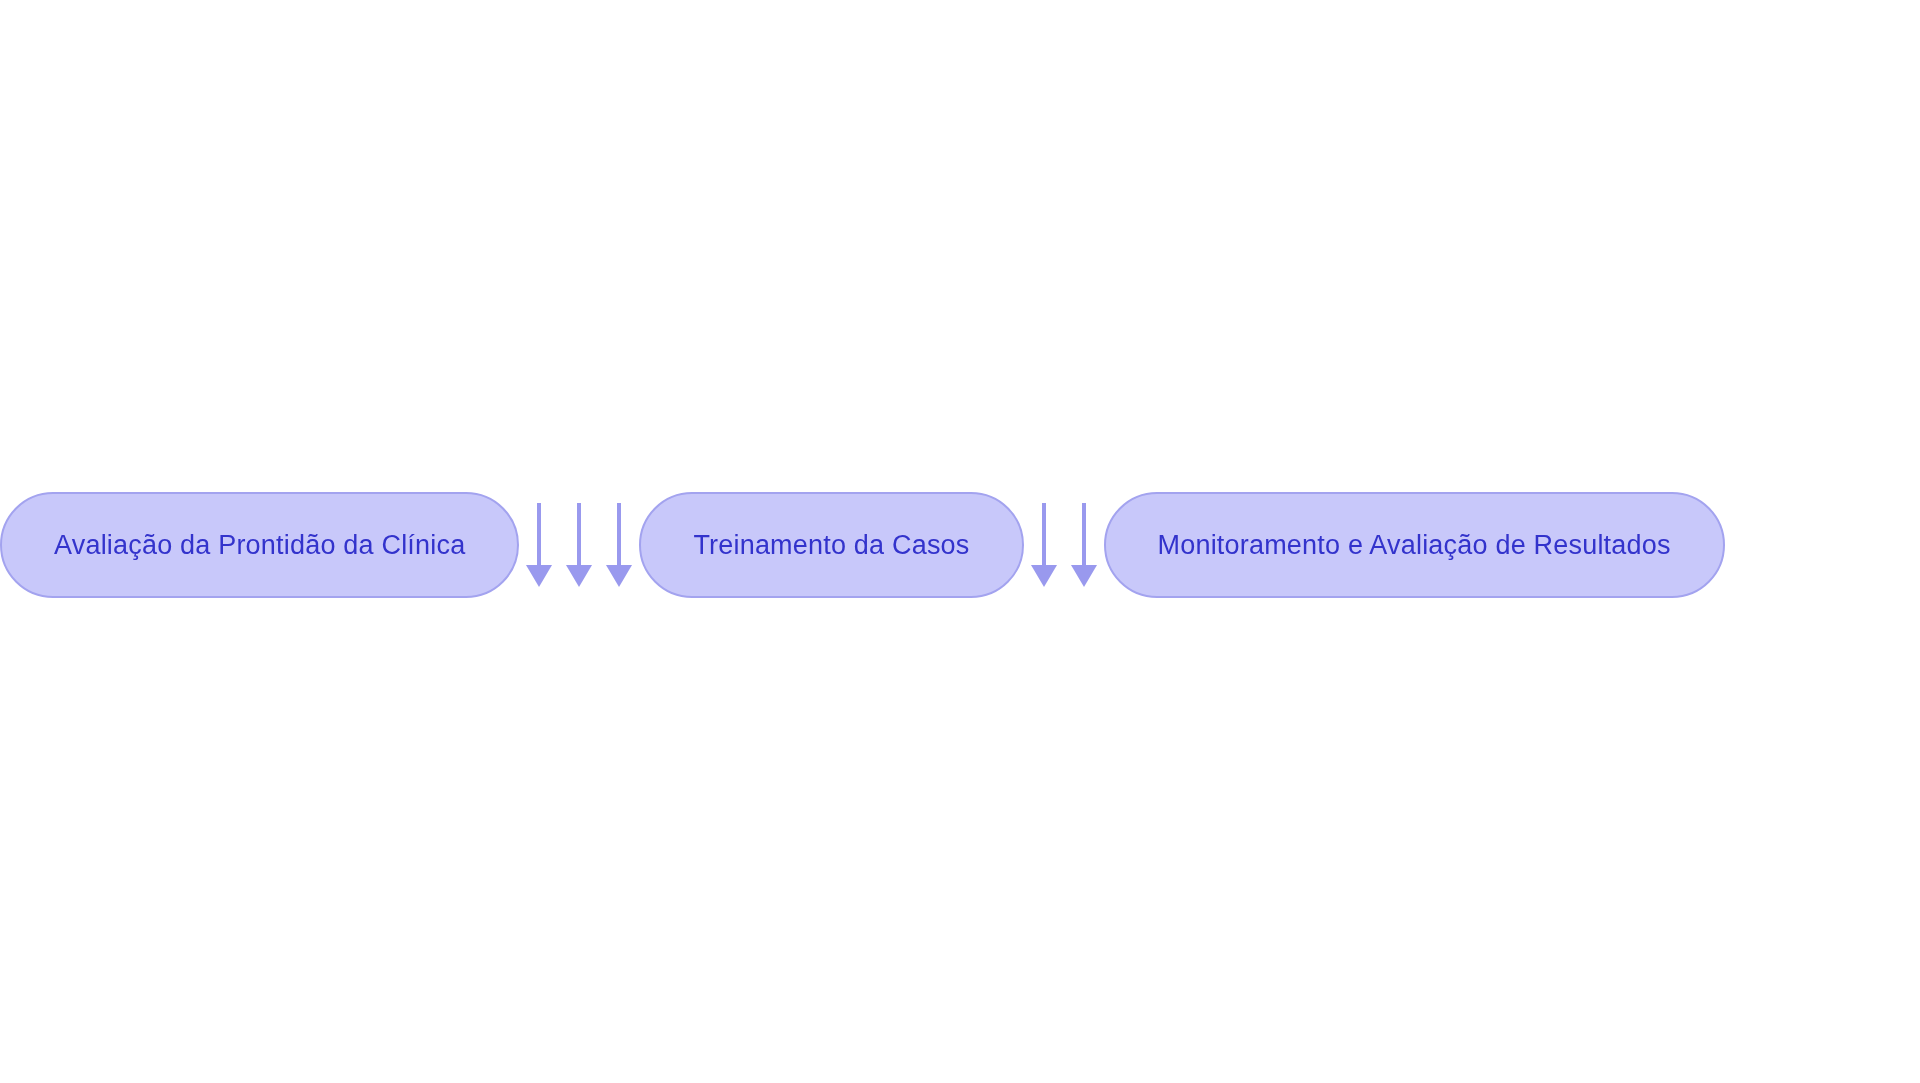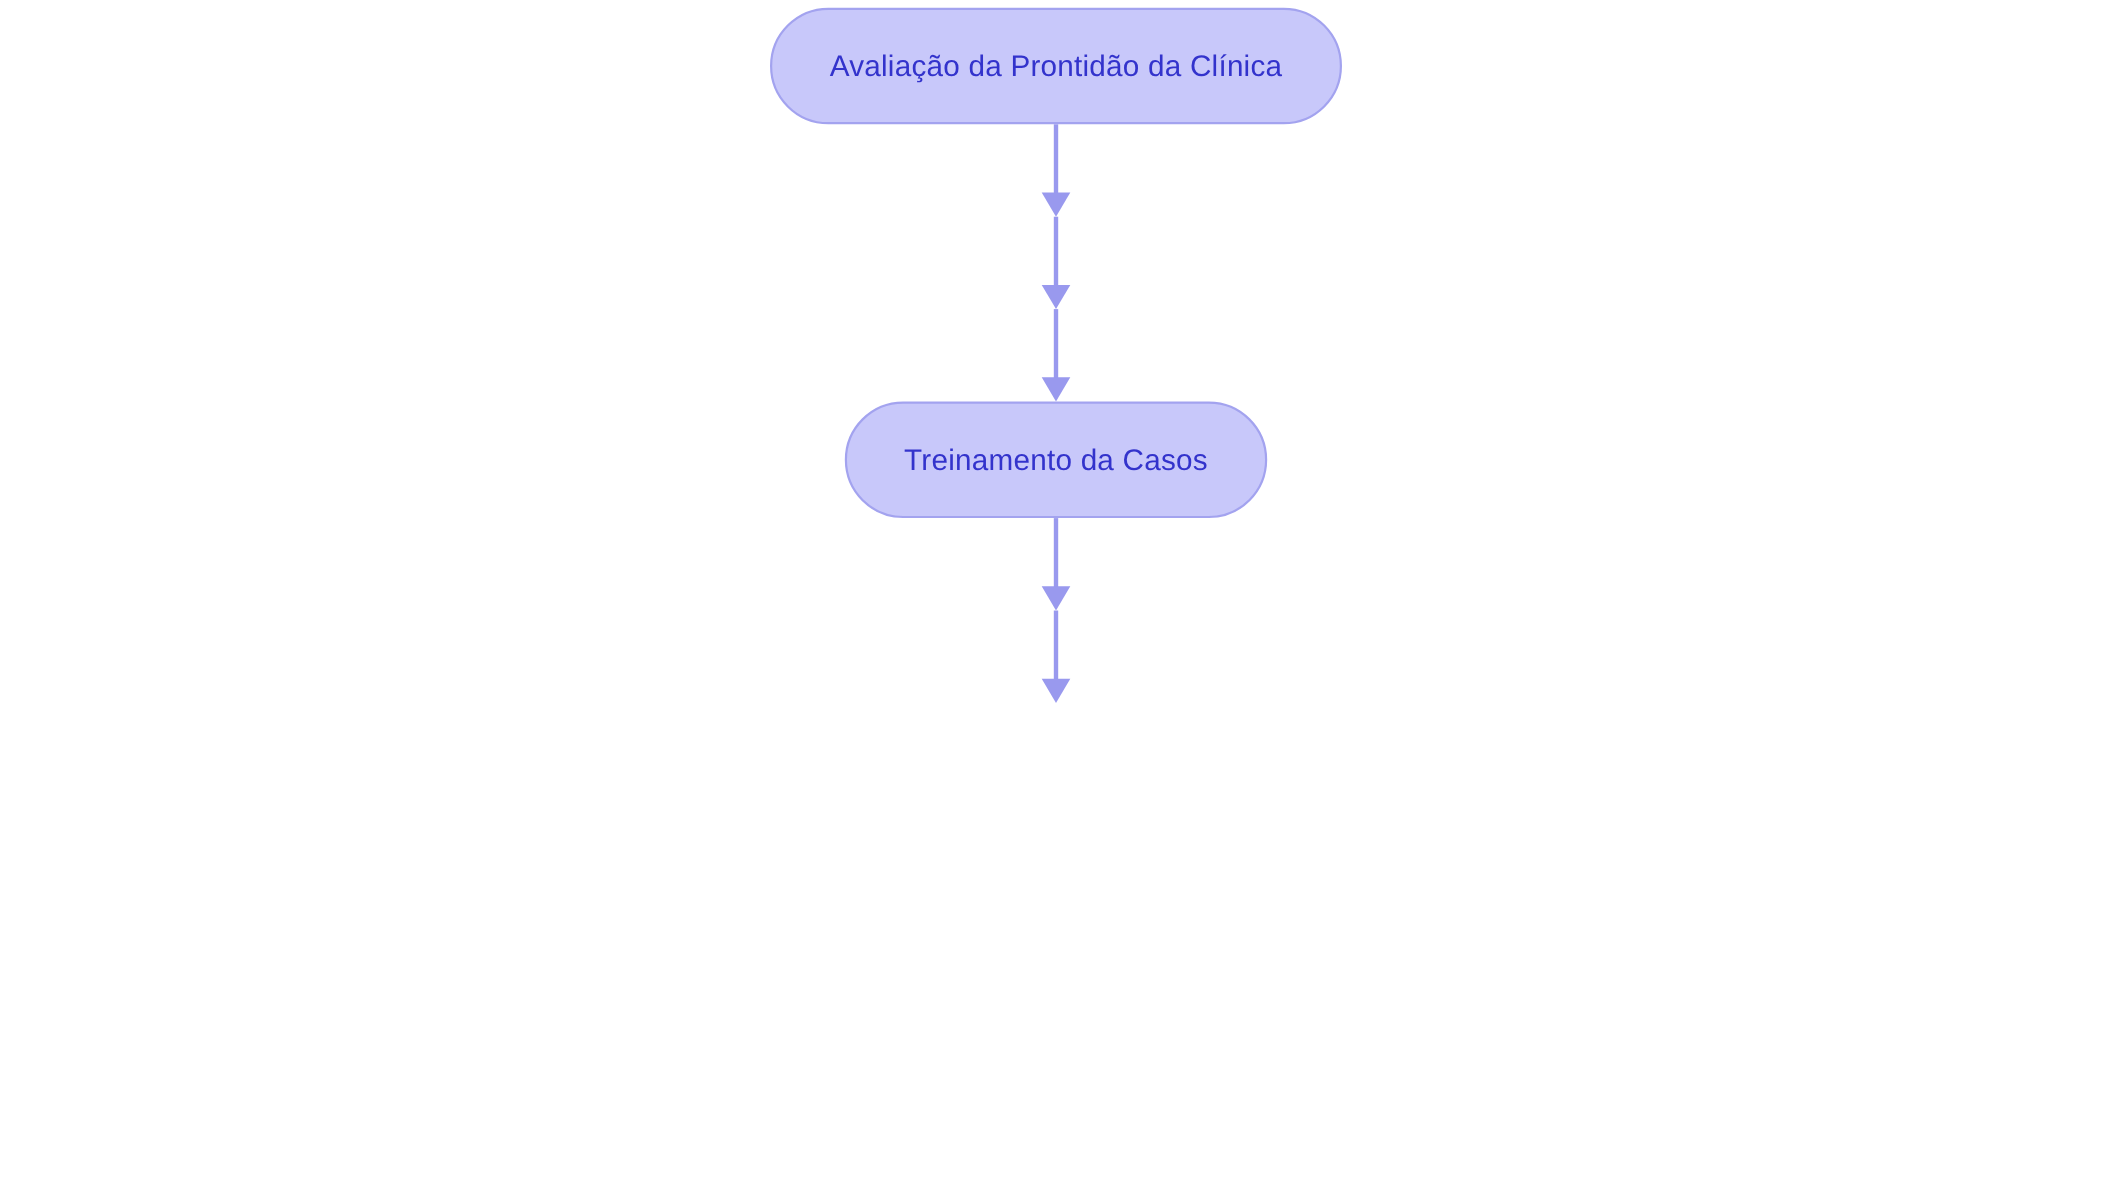--- a/index.html
+++ b/index.html
@@ -19,21 +19,21 @@
     height: 1083px;
     background: #ffffff;
   }
   .flow-column {
     position: absolute;
     left: 0;
     top: 0;
     width: 1920px;
     height: 1083px;
     display: flex;
-    flex-direction: column;
+    flex-direction: row;
     align-items: center;
     justify-content: flex-start;
     padding-top: 7px;
     box-sizing: border-box;
   }
   .node {
     box-sizing: border-box;
     height: 106px;
     border-radius: 53px;
     background: #c8c8fa;
@@ -112,15 +112,18 @@
     </div>
 
 
     <div class="connector">
       <svg viewBox="0 0 40 84" xmlns="http://www.w3.org/2000/svg" aria-hidden="true">
         <line x1="20" y1="0" x2="20" y2="66" stroke="#9999ee" stroke-width="4"></line>
         <polygon points="20,84 7,62 33,62" fill="#9999ee"></polygon>
       </svg>
     </div>
 
+    <div class="node">
+      <span class="node-label">Monitoramento e Avaliação de Resultados</span>
+    </div>
 
   </div>
 </div>
 
 </body></html>

